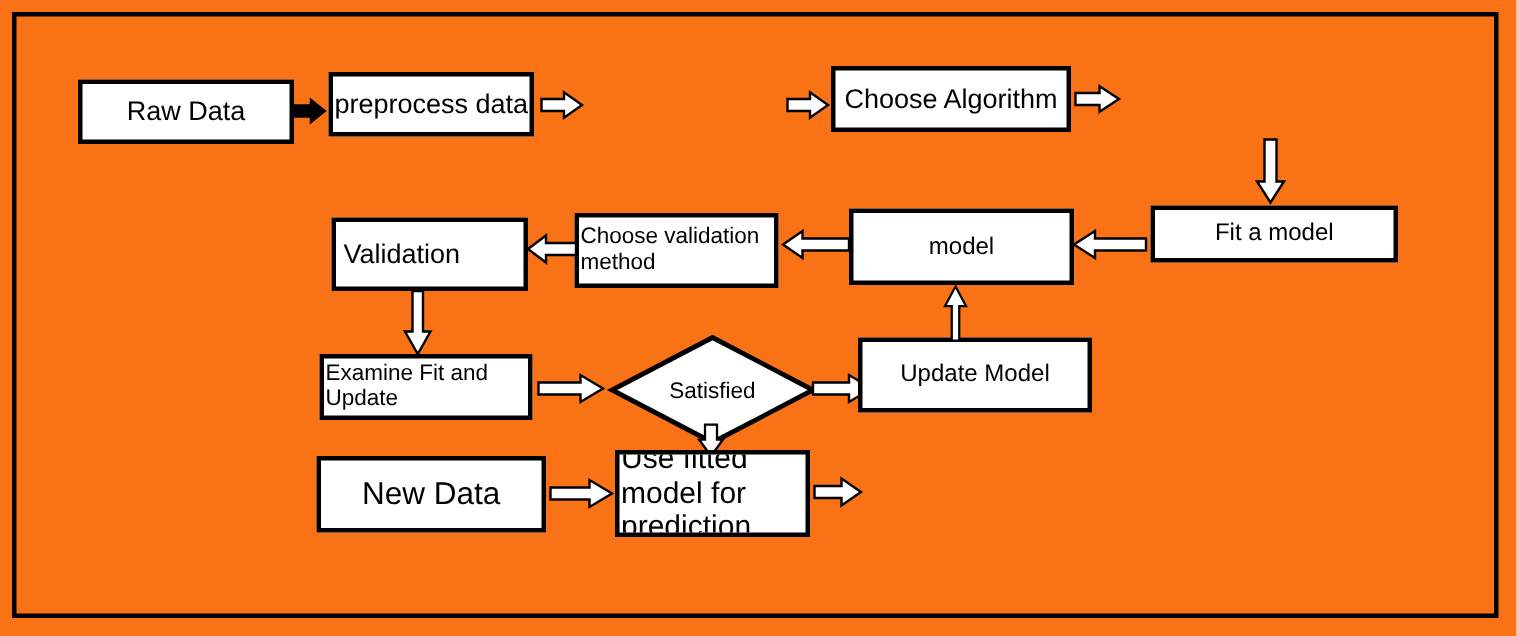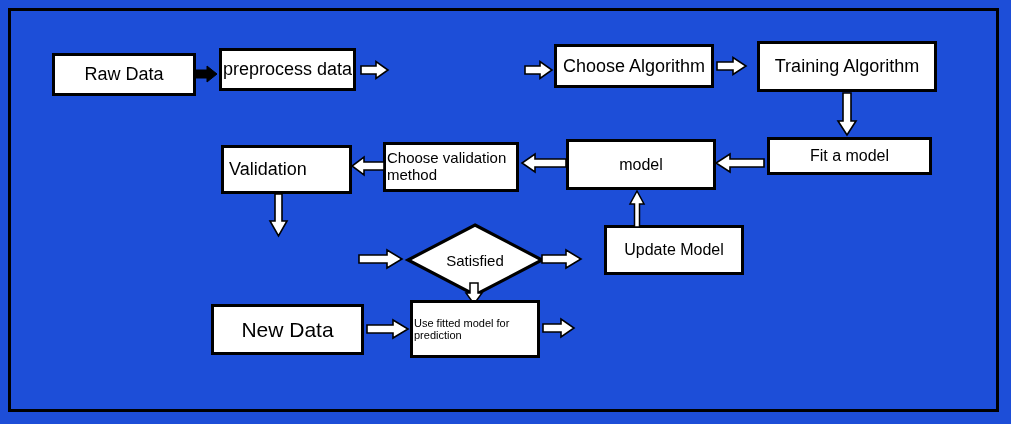--- a/index.html
+++ b/index.html
@@ -7,21 +7,21 @@
     padding: 0;
     background: #ffffff;
   }
   body {
     font-family: "Liberation Sans", sans-serif;
   }
   #canvas {
     position: relative;
     width: 1011px;
     height: 424px;
-    background: #1d4ed8;
+    background: #f97316;
     overflow: hidden;
   }
   
   #outer-frame {
     position: absolute;
     left: 8px;
     top: 8px;
     width: 991px;
     height: 404px;
     border: 3px solid #000000;
@@ -59,21 +59,21 @@
   .diamond-wrap .lbl {
     position: relative;
     z-index: 2;
     text-align: center;
     color: #000;
   }
 
   .arrow { position: absolute; overflow: visible; }
   .arrow svg { display: block; overflow: visible; }
 
-  .f14 { font-size: 11px; justify-content: flex-end; }
+  .f14 { font-size: 20px; justify-content: flex-end; }
   .f15 { font-size: 15px; }
   .f16 { font-size: 16px; }
   .f17 { font-size: 21px; }
   .f18 { font-size: 18px; }
   .pad6 { padding-left: 5px; padding-right: 2px; }
   .pad2 { padding-left: 1px; padding-right: 0px; }
 </style>
 </head>
 <body>
 
@@ -111,23 +111,20 @@
   <div class="node c-center f18" style="left:554px; top:44px; width:160px; height:44px;">
     <span class="lbl">Choose Algorithm</span>
   </div>
 
   <div class="arrow" style="left:716px; top:56px;">
     <svg width="32" height="20" viewBox="0 0 32 20">
       <path d="M1,6 L17,6 L17,1.5 L30,10 L17,18.5 L17,14 L1,14 Z" fill="#fff" stroke="#000" stroke-width="1.6"></path>
     </svg>
   </div>
 
-  <div class="node c-center f18" style="left:757px; top:41px; width:180px; height:51px;">
-    <span class="lbl">Training Algorithm</span>
-  </div>
 
   <div class="arrow" style="left:836px; top:92px;">
     <svg width="22" height="45" viewBox="0 0 22 45">
       <path d="M7,1 L15,1 L15,29 L20,29 L11,43 L2,29 L7,29 Z" fill="#fff" stroke="#000" stroke-width="1.6"></path>
     </svg>
   </div>
 
   <div class="node c-center f16" style="left:767px; top:137px; width:165px; height:38px;">
     <span class="lbl">Fit a model</span>
   </div>
@@ -161,41 +158,44 @@
   <div class="node c-left f18 pad6" style="left:221px; top:145px; width:131px; height:49px;">
     <span class="lbl">Validation</span>
   </div>
 
   <div class="arrow" style="left:268px; top:193px;">
     <svg width="22" height="45" viewBox="0 0 22 45">
       <path d="M7,1 L14,1 L14,28 L19,28 L10.5,43 L2,28 L7,28 Z" fill="#fff" stroke="#000" stroke-width="1.6"></path>
     </svg>
   </div>
 
+  <div class="node c-left f15 pad2" style="left:213px; top:236px; width:142px; height:44px;">
+    <span class="lbl">Examine Fit and Update</span>
+  </div>
 
   <div class="arrow" style="left:358px; top:248px;">
     <svg width="46" height="22" viewBox="0 0 46 22">
       <path d="M1,7 L29,7 L29,2 L44,11 L29,20 L29,15 L1,15 Z" fill="#fff" stroke="#000" stroke-width="1.6"></path>
     </svg>
   </div>
 
   <div class="diamond-wrap" style="left:405px; top:222px; width:140px; height:76px;">
     <svg width="140" height="76" viewBox="0 0 140 76">
       <polygon points="70,3 137,38 70,73 3,38" fill="#ffffff" stroke="#000000" stroke-width="3.2" stroke-linejoin="miter"></polygon>
     </svg>
     <span class="lbl f15">Satisfied</span>
   </div>
 
   <div class="arrow" style="left:541px; top:248px;">
     <svg width="42" height="22" viewBox="0 0 42 22">
       <path d="M1,7 L25,7 L25,2 L40,11 L25,20 L25,15 L1,15 Z" fill="#fff" stroke="#000" stroke-width="1.6"></path>
     </svg>
   </div>
 
-  <div class="node c-center f16" style="left:604px; top:225px; width:140px; height:50px;">
+  <div class="node c-center f16" style="left:572px; top:225px; width:156px; height:50px;">
     <span class="lbl">Update Model</span>
   </div>
 
   <div class="arrow" style="left:627px; top:190px;">
     <svg width="20" height="38" viewBox="0 0 20 38">
       <path d="M10,1 L17,14 L12.5,14 L12.5,37 L7.5,37 L7.5,14 L3,14 Z" fill="#fff" stroke="#000" stroke-width="1.5"></path>
     </svg>
   </div>
 
   <div class="arrow" style="left:464px; top:282px;">

